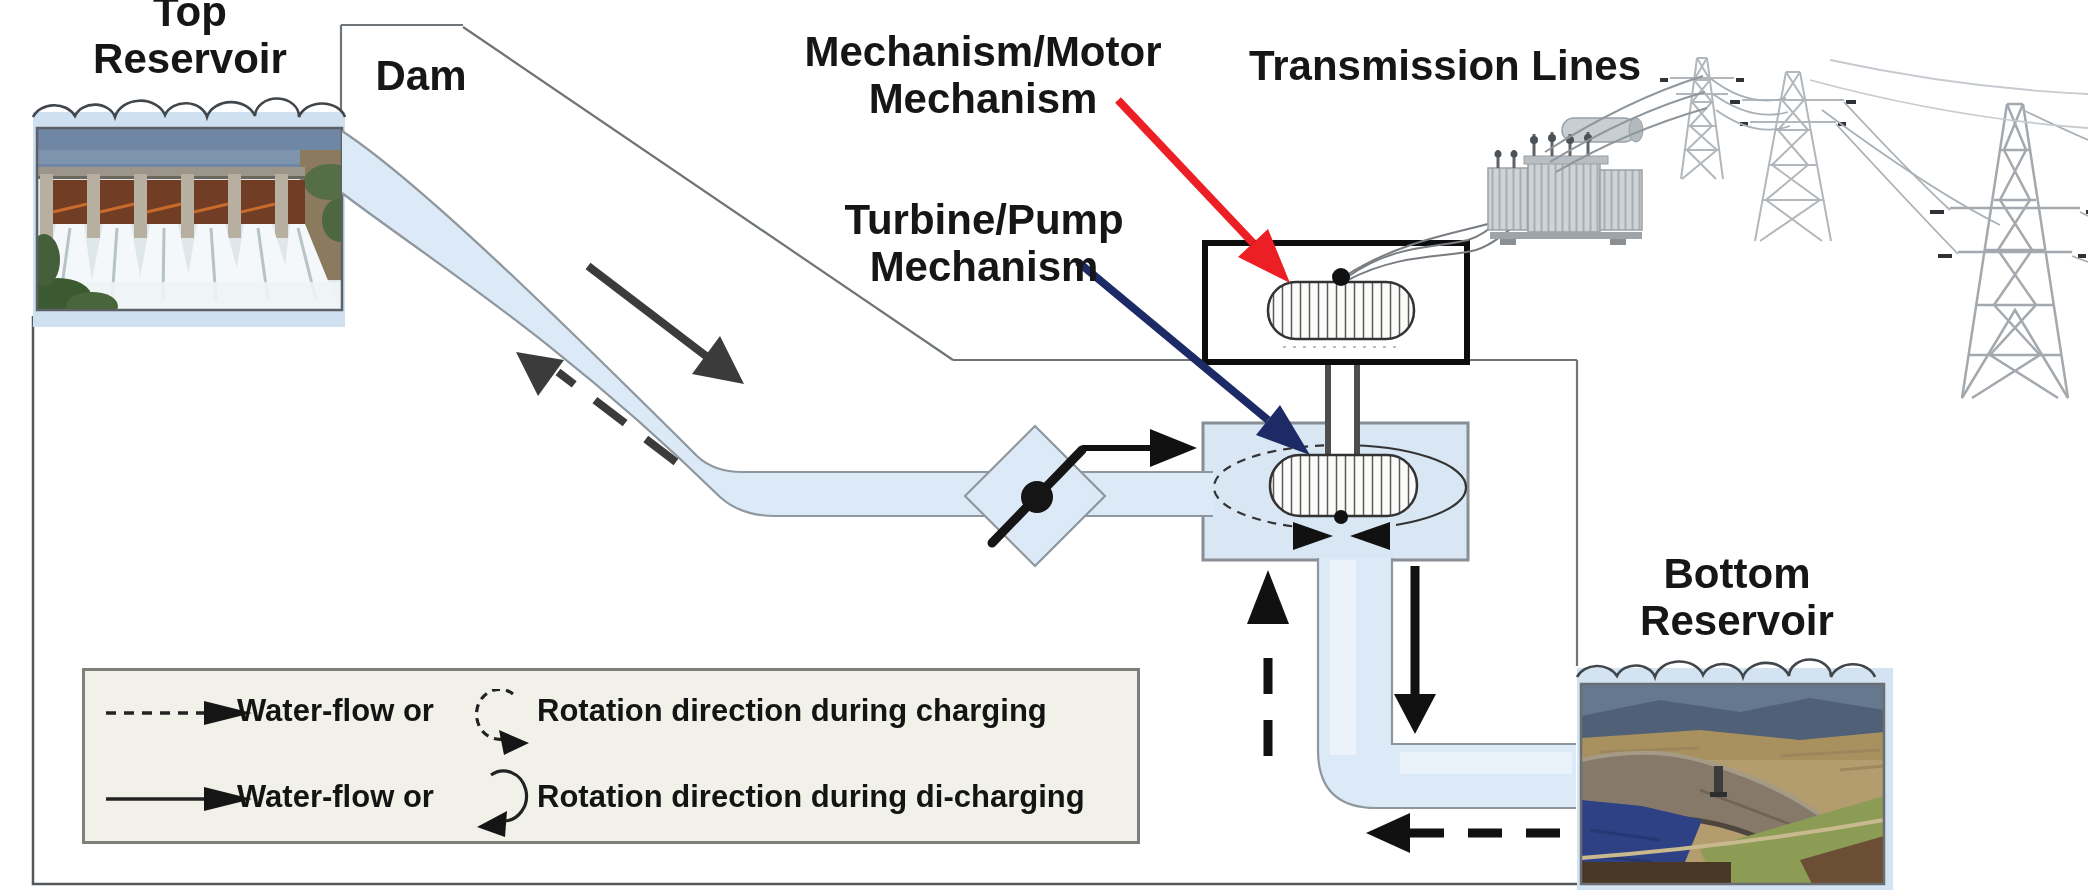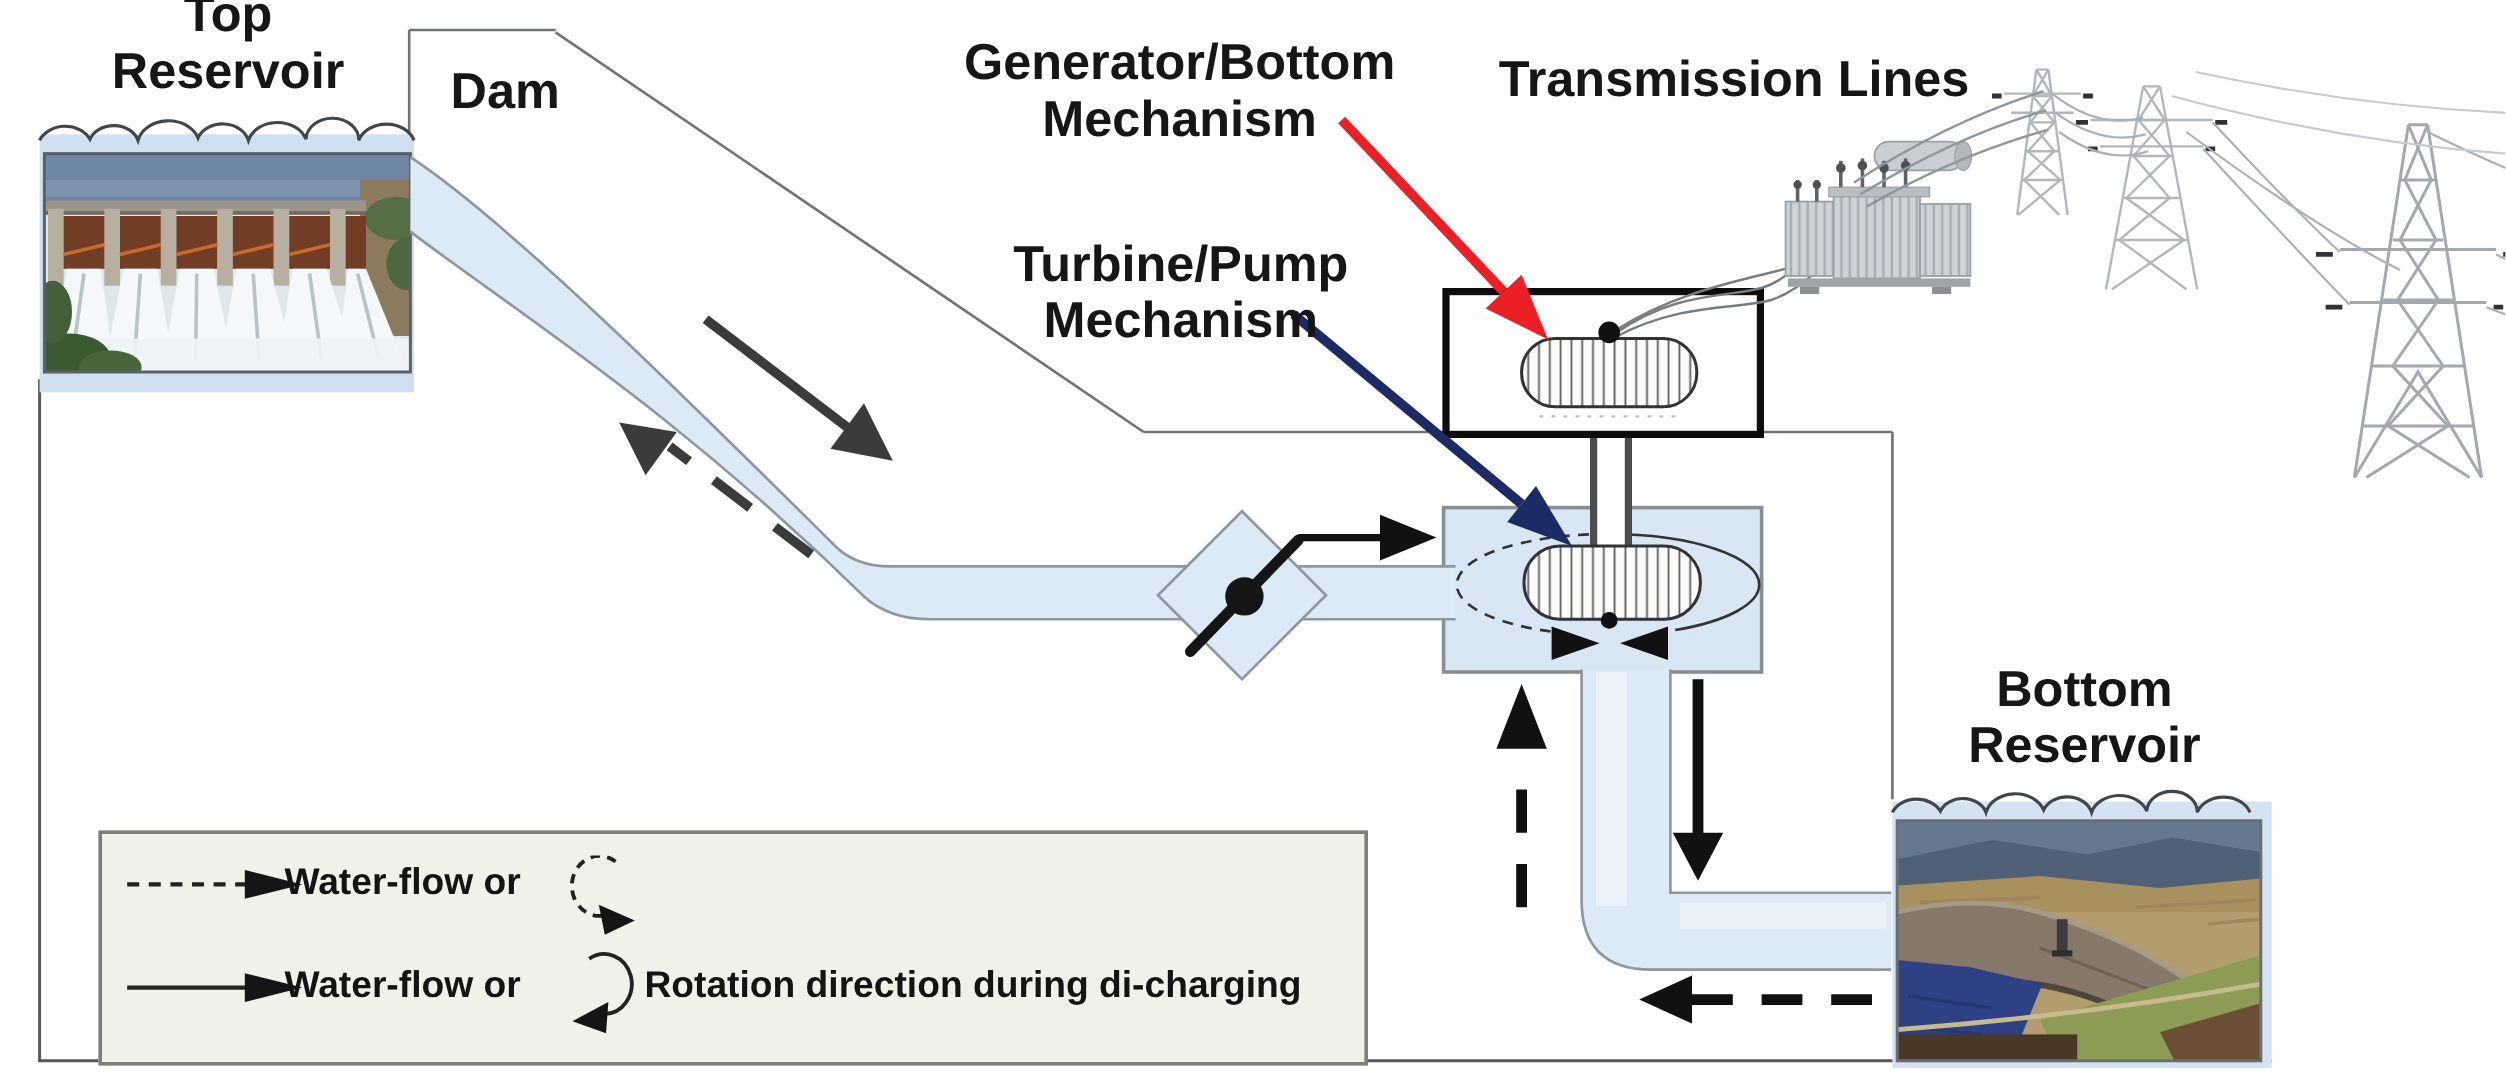--- a/index.html
+++ b/index.html
@@ -6,21 +6,21 @@
   .stage{
     position:relative;width:2088px;height:896px;overflow:hidden;background:#ffffff;
     font-family:"Liberation Sans",sans-serif;color:#191919;
   }
   .stage svg.base{position:absolute;left:0;top:0;}
   .lbl{
     position:absolute;font-weight:700;text-align:center;
     white-space:pre-line;line-height:1.12;font-size:42px;color:#161616;
   }
   .legend{
-    position:absolute;left:82px;top:692px;width:1058px;height:196px;
+    position:absolute;left:82px;top:668px;width:1058px;height:176px;
     background:#f1f1ea;border:3px solid #7e7e7a;box-sizing:border-box;
   }
   .legend .ltext{
     position:absolute;font-weight:700;font-size:31px;white-space:nowrap;color:#141414;
   }
   .legend svg{position:absolute;}
 </style>
 </head>
 <body>
 
@@ -304,39 +304,40 @@
   </g>
   <g>
     <line x1="1078" y1="262" x2="1268" y2="420" stroke="#1c2a66" stroke-width="8"></line>
     <polygon points="1310,455 1280,405 1256,435" fill="#1c2a66"></polygon>
   </g>
 </svg>
 
 <div class="lbl" style="left:20px;top:-12px;width:340px;">Top
 Reservoir</div>
 <div class="lbl" style="left:351px;top:52px;width:140px;">Dam</div>
-<div class="lbl" style="left:783px;top:28px;width:400px;">Generator/Bottom
+<div class="lbl" style="left:783px;top:28px;width:400px;">Mechanism/Motor
 Mechanism</div>
 <div class="lbl" style="left:784px;top:196px;width:400px;">Turbine/Pump
 Mechanism</div>
 <div class="lbl" style="left:1215px;top:42px;width:460px;text-align:center;">Transmission Lines</div>
 <div class="lbl" style="left:1587px;top:550px;width:300px;">Bottom
 Reservoir</div>
 
 <div class="legend">
 
   <svg style="left:18px;top:28px;" width="152" height="28" viewBox="0 0 152 28">
     <line x1="3" y1="14" x2="102" y2="14" stroke="#222" stroke-width="3.5" stroke-dasharray="10 8"></line>
     <polygon points="149,14 101,2 101,26" fill="#151515"></polygon>
   </svg>
   <span class="ltext" style="left:152px;top:22px;">Water-flow or</span>
   <svg style="left:388px;top:18px;" width="64" height="68" viewBox="0 0 64 68">
     <path d="M40,5 A23,25 0 1 0 30,50" fill="none" stroke="#222" stroke-width="3.2" stroke-dasharray="8 6"></path>
     <polygon points="56,54 26,41 31,66" fill="#151515"></polygon>
   </svg>
+  <span class="ltext" style="left:452px;top:22px;">Rotation direction during charging</span>
 
   <svg style="left:18px;top:114px;" width="152" height="28" viewBox="0 0 152 28">
     <line x1="3" y1="14" x2="102" y2="14" stroke="#222" stroke-width="3.5"></line>
     <polygon points="149,14 101,2 101,26" fill="#151515"></polygon>
   </svg>
   <span class="ltext" style="left:152px;top:108px;">Water-flow or</span>
   <svg style="left:384px;top:98px;" width="64" height="72" viewBox="0 0 64 72">
     <path d="M22,6 A23,25 0 1 1 34,52" fill="none" stroke="#222" stroke-width="3.2"></path>
     <polygon points="8,58 38,42 36,68" fill="#151515"></polygon>
   </svg>

